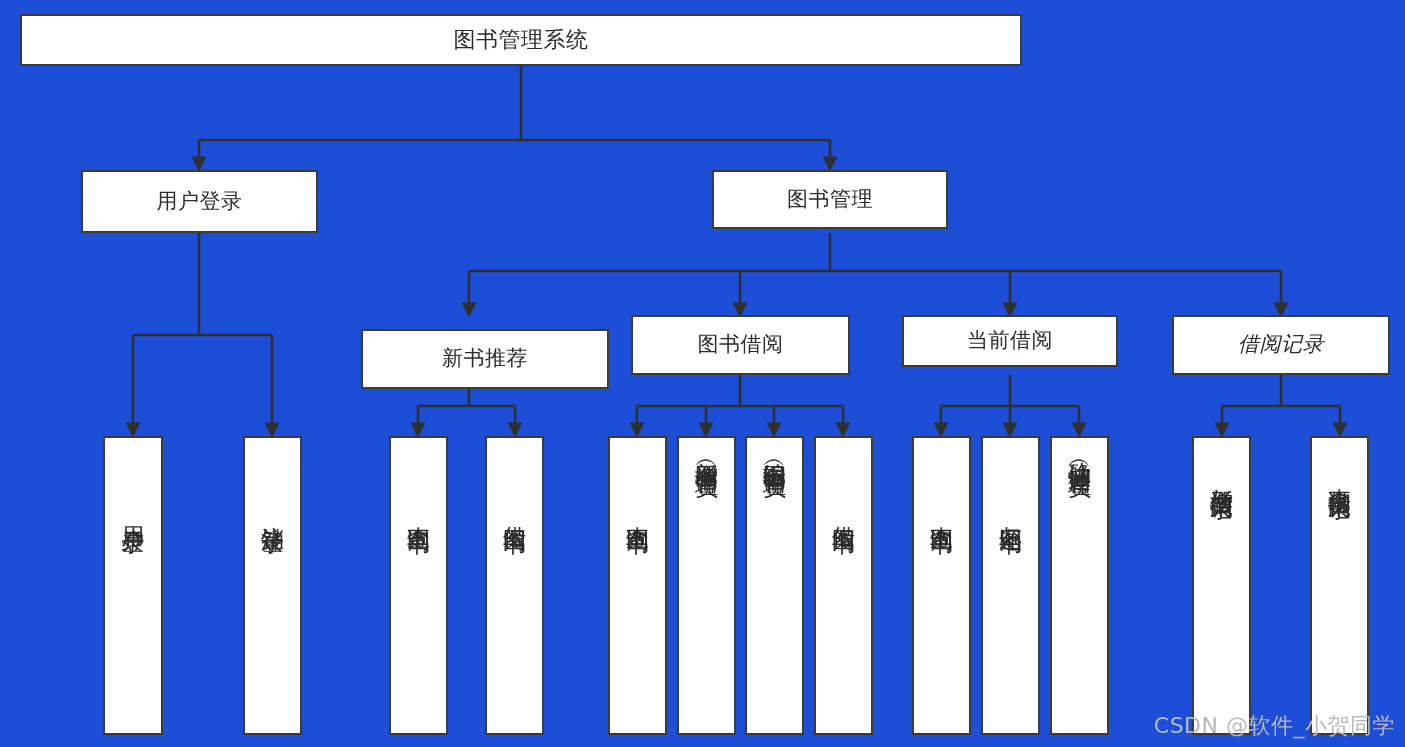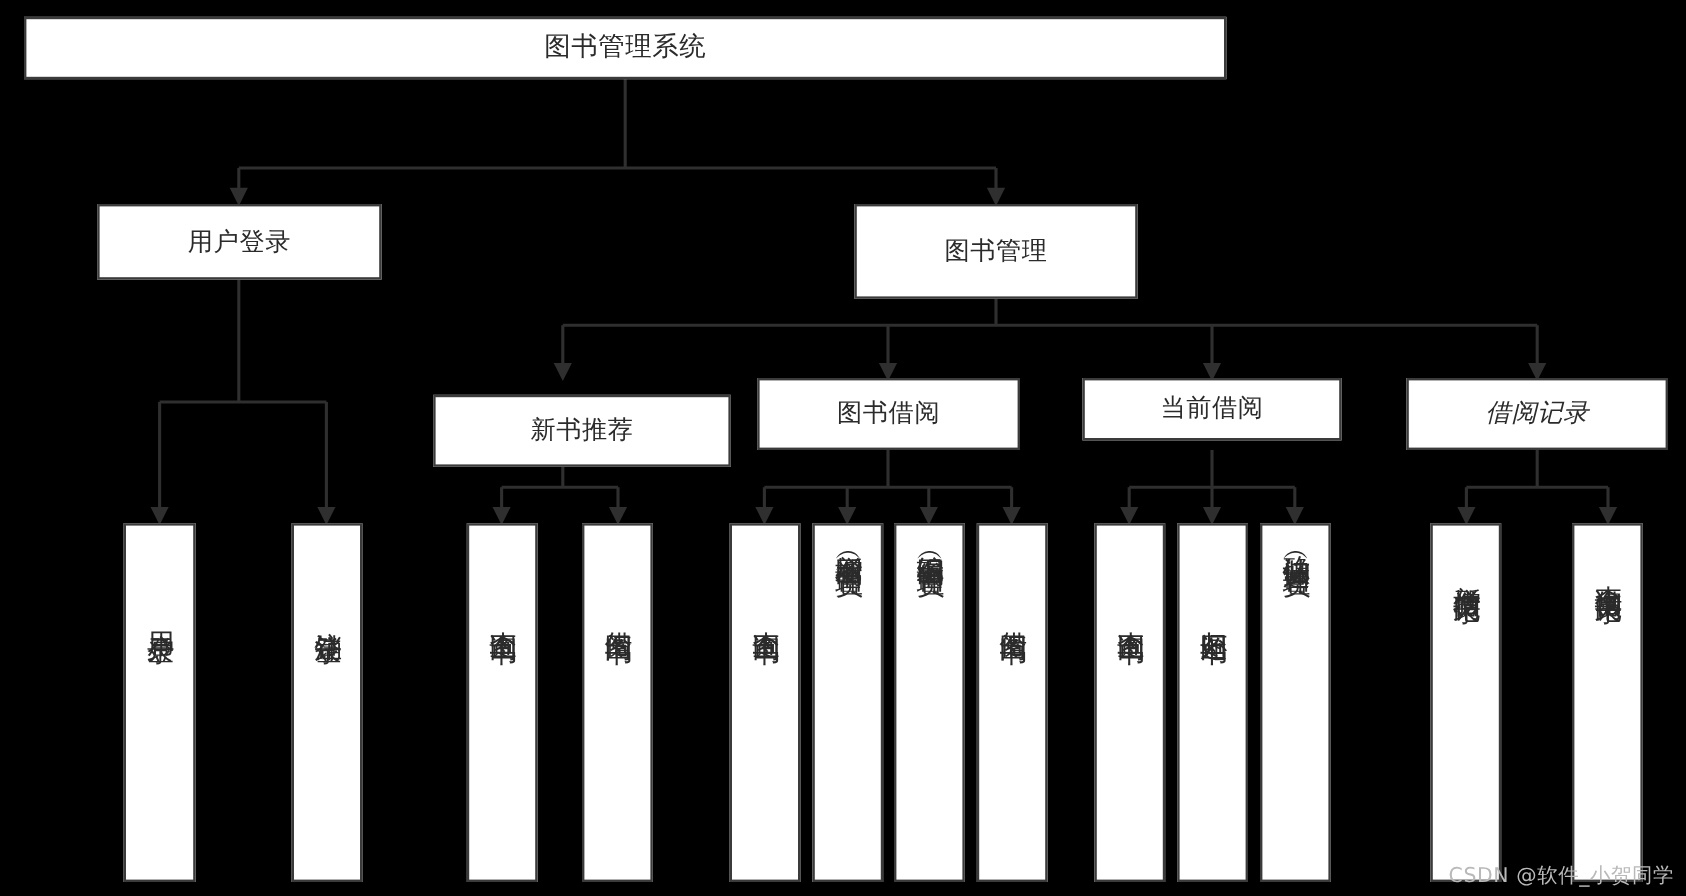--- a/index.html
+++ b/index.html
@@ -8,21 +8,21 @@
     padding: 0;
     background: #ffffff;
   }
   body {
     font-family: "DejaVu Sans", "Liberation Sans", sans-serif;
   }
   #canvas {
     position: relative;
     width: 1405px;
     height: 747px;
-    background: #000000;
+    background: #1d4ed8;
     overflow: hidden;
   }
   #edges {
     position: absolute;
     left: 0;
     top: 0;
     width: 1405px;
     height: 747px;
   }
   .node {
@@ -63,21 +63,21 @@
     letter-spacing: 2px;
     white-space: nowrap;
   }
   .node.v.tall .lbl {
     font-size: 23px;
   }
   #watermark {
     position: absolute;
     right: 10px;
     bottom: 6px;
-    font-size: 17px;
+    font-size: 22px;
     color: #b9b9b9;
     letter-spacing: 0.5px;
     z-index: 5;
     white-space: nowrap;
   }
 </style>
 </head>
 <body>
 
 <div id="canvas">
@@ -132,21 +132,21 @@
     </g>
   </svg>
 
   <div class="node h root" style="left:20px; top:14px; width:1002px; height:52px;">
     <span class="lbl">图书管理系统</span>
   </div>
 
   <div class="node h" style="left:81px; top:170px; width:237px; height:63px;">
     <span class="lbl">用户登录</span>
   </div>
-  <div class="node h" style="left:712px; top:170px; width:236px; height:79px;">
+  <div class="node h" style="left:712px; top:170px; width:236px; height:59px;">
     <span class="lbl">图书管理</span>
   </div>
 
   <div class="node h" style="left:361px; top:329px; width:248px; height:60px;">
     <span class="lbl">新书推荐</span>
   </div>
   <div class="node h" style="left:631px; top:315px; width:219px; height:60px;">
     <span class="lbl">图书借阅</span>
   </div>
   <div class="node h" style="left:902px; top:315px; width:216px; height:52px;">

